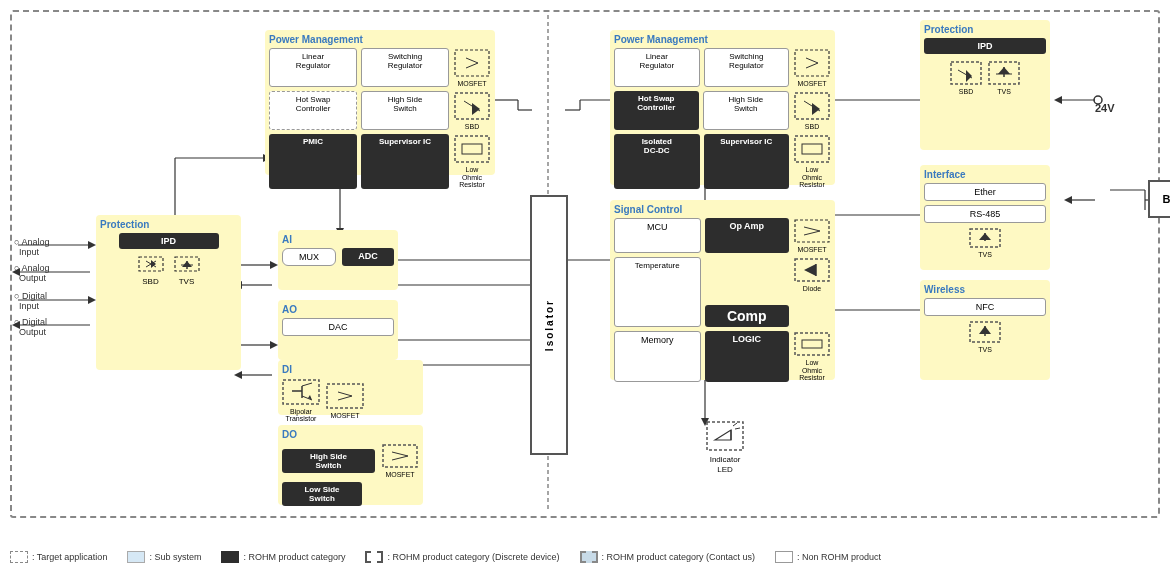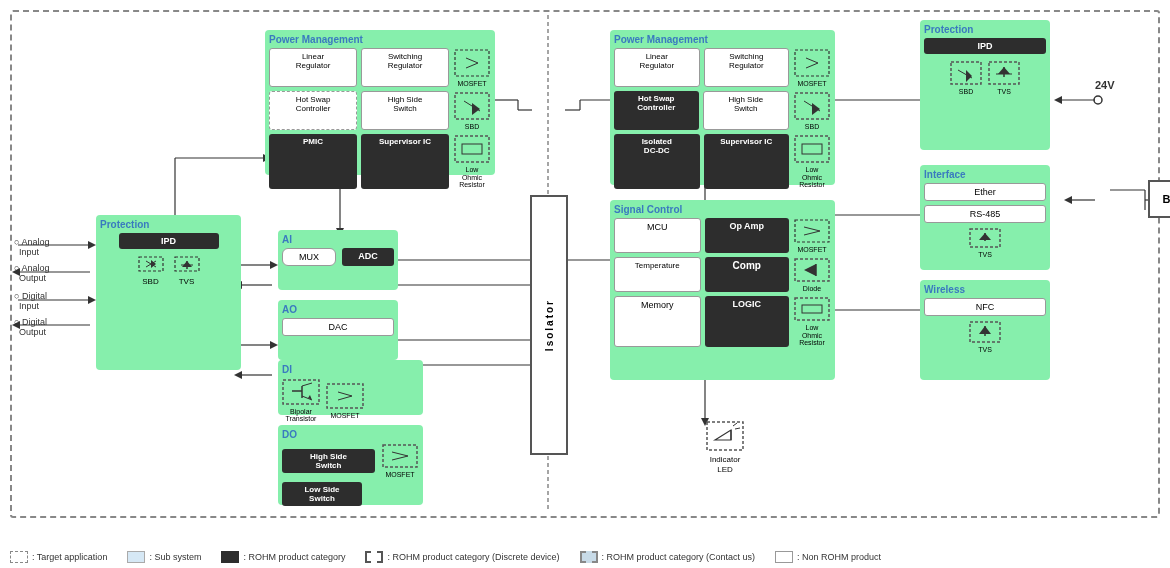--- a/index.html
+++ b/index.html
@@ -26,21 +26,21 @@
       top: 10px;
       left: 10px;
       right: 10px;
       bottom: 50px;
       border: 2px dashed #888;
       border-radius: 3px;
     }
 
     
     .subsystem {
-      background: #86efac;
+      background: #fef9c3;
       border-radius: 4px;
       padding: 4px;
       position: absolute;
     }
 
     .dark-box {
       background: #2d2d2d;
       color: #fff;
       border-radius: 3px;
       text-align: center;
@@ -454,21 +454,21 @@
           <rect x="1" y="2" width="34" height="22" fill="none" stroke="#333" stroke-width="1.2" stroke-dasharray="3,2"></rect>
           <line x1="10" y1="9" x2="26" y2="13" stroke="#333" stroke-width="1"></line>
           <line x1="10" y1="17" x2="26" y2="13" stroke="#333" stroke-width="1"></line>
         </svg>
         <div style="font-size:7px;">MOSFET</div>
       </div>
     </div>
 
     <div style="display:flex; gap:4px; margin-bottom:4px;">
       <div class="light-box" style="flex:1; font-size:8px;">Temperature</div>
-      <div class="dark-box" style="flex:1; font-size:10px;">Comp</div>
+      <div class="dark-box" style="flex:1; font-size:14px;margin-top:48px;">Comp</div>
 
       <div style="text-align:center; width:38px;">
         <svg width="36" height="26">
           <rect x="1" y="2" width="34" height="22" fill="none" stroke="#555" stroke-width="1.5" stroke-dasharray="3,2"></rect>
           <polygon points="10,13 22,7 22,19" fill="#333"></polygon>
           <line x1="22" y1="7" x2="22" y2="19" stroke="#333" stroke-width="1.5"></line>
         </svg>
         <div style="font-size:7px;">Diode</div>
       </div>
     </div>
@@ -519,21 +519,21 @@
           <rect x="1" y="2" width="30" height="22" fill="none" stroke="#555" stroke-width="1.5" stroke-dasharray="3,2"></rect>
           <line x1="16" y1="7" x2="16" y2="17" stroke="#333" stroke-width="1.5"></line>
           <line x1="8" y1="14" x2="24" y2="14" stroke="#333" stroke-width="1"></line>
           <polygon points="16,7 10,14 22,14" fill="#333"></polygon>
         </svg>
         <div style="font-size:7px;">TVS</div>
       </div>
     </div>
   </div>
 
-  <div style="position:absolute; left:1095px; top:79px; font-size:11px; font-weight:bold; color:#333;">24V</div>
+  <div style="position:absolute; left:1095px; top:102px; font-size:11px; font-weight:bold; color:#333;">24V</div>
 
   <div class="subsystem" style="left:920px; top:165px; width:130px; height:105px;">
     <div class="section-label">Interface</div>
     <div class="light-box" style="margin-bottom:4px;">Ether</div>
     <div class="light-box" style="margin-bottom:4px;">RS-485</div>
 
     <div style="text-align:center; display:flex; justify-content:center;">
       <div>
         <svg width="32" height="22">
           <rect x="1" y="2" width="30" height="18" fill="none" stroke="#555" stroke-width="1.5" stroke-dasharray="3,2"></rect>

